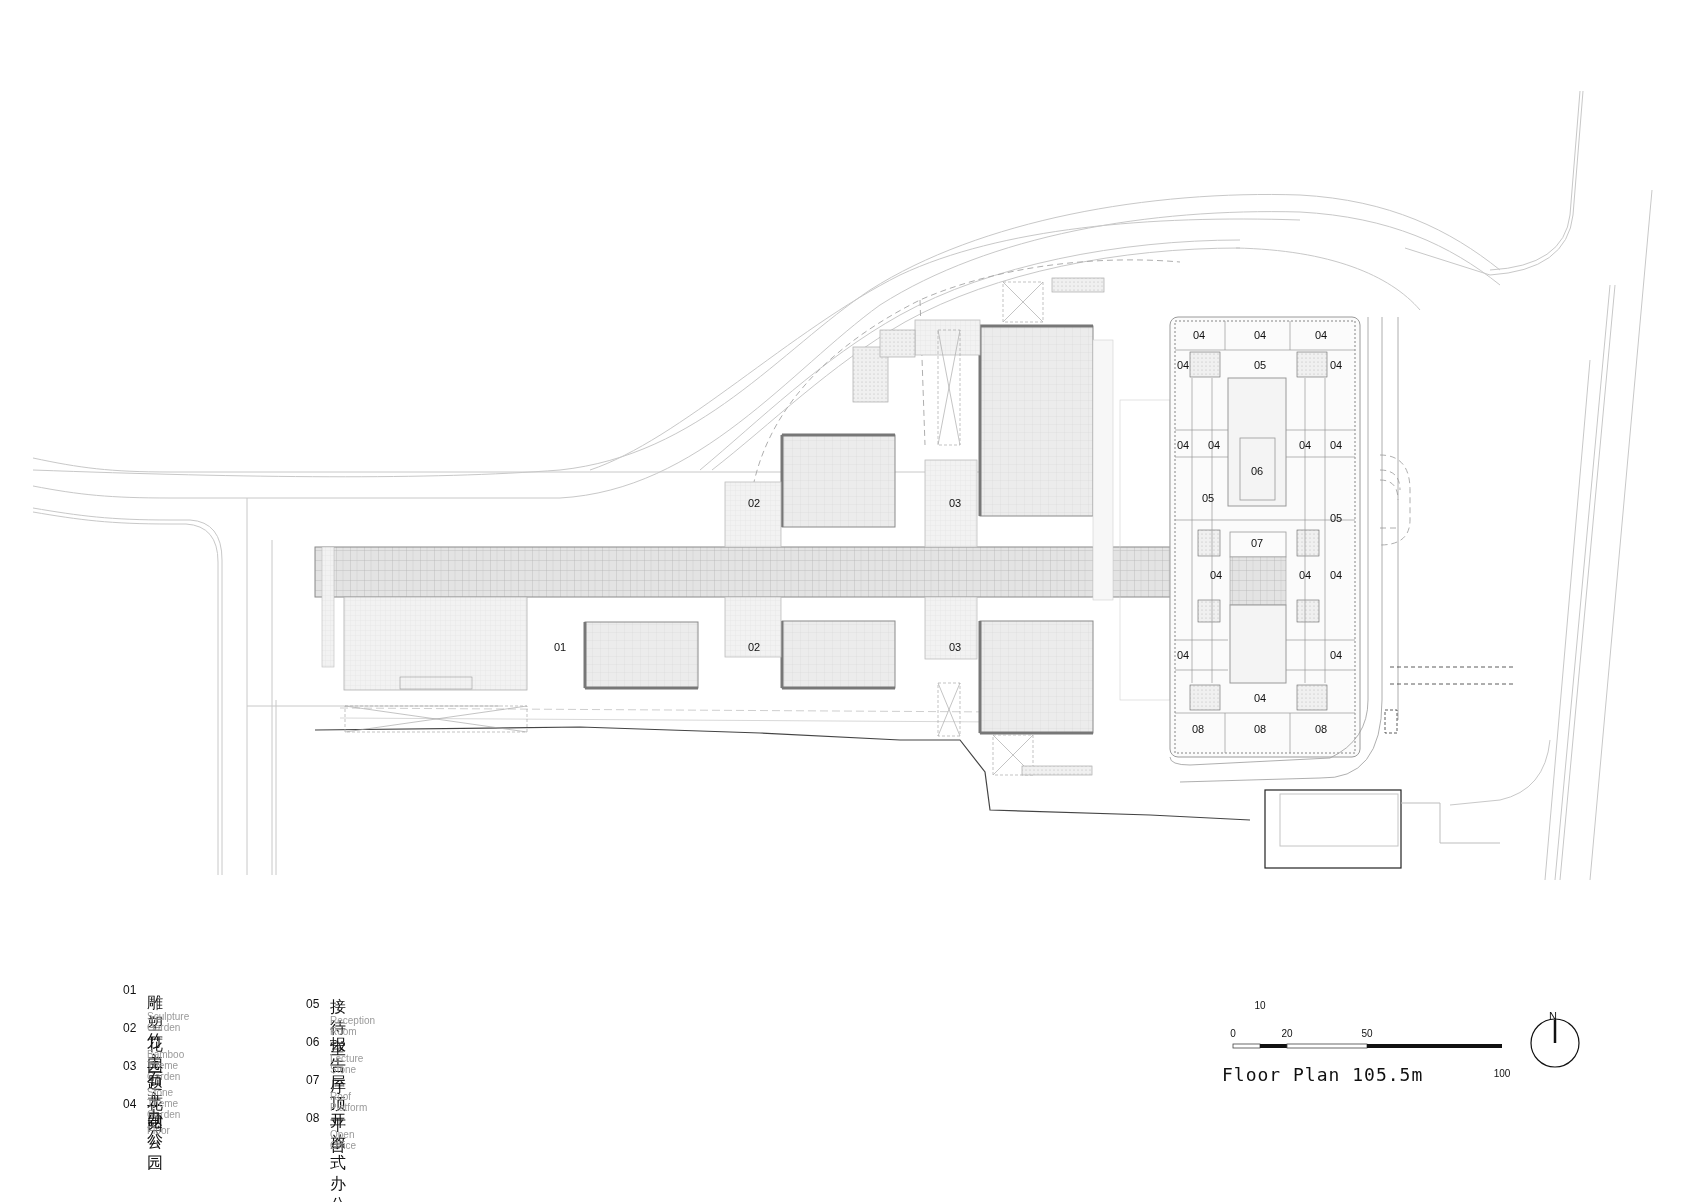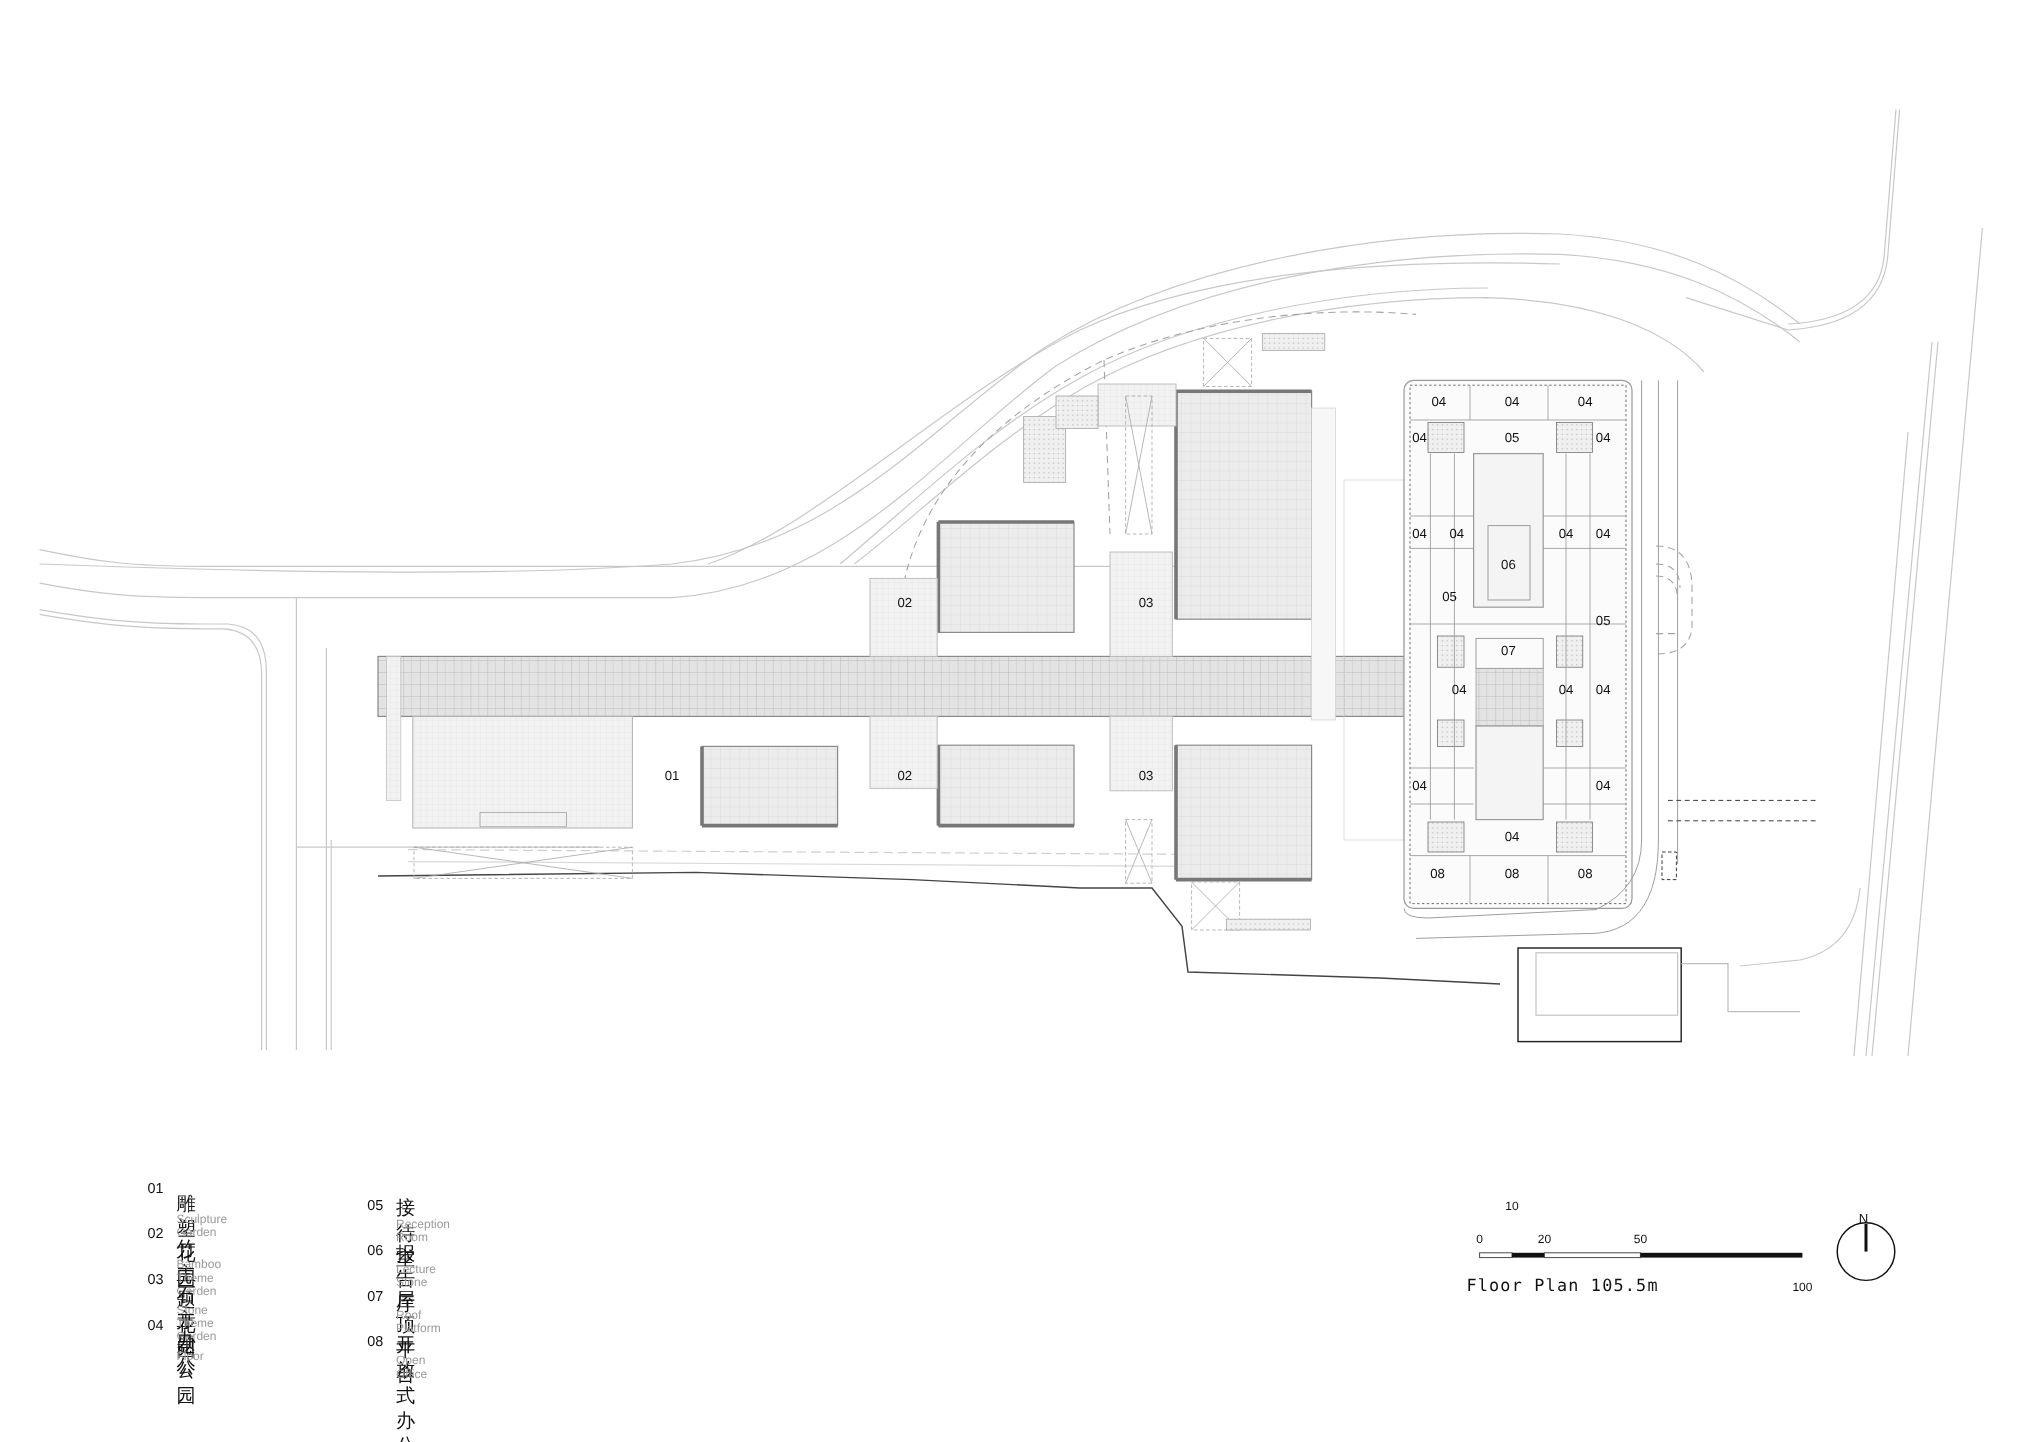--- a/index.html
+++ b/index.html
@@ -6,21 +6,21 @@
   body{width:1700px;height:1202px;position:relative;overflow:hidden;font-family:"Liberation Sans",sans-serif;color:#111;}
   #plan{position:absolute;left:0;top:0;width:1700px;height:1202px;}
   .lbl{position:absolute;font-size:11px;color:#111;transform:translate(-50%,-50%);font-family:"Liberation Sans",sans-serif;white-space:nowrap;}
   .legend-col{position:absolute;}
   .legend-item{position:relative;height:38px;}
   .legend-num{position:absolute;left:0;top:0;font-size:12px;color:#111;}
   .legend-cn{position:absolute;left:24px;top:10px;font-size:16px;color:#111;font-family:"DejaVu Sans",sans-serif;}
   .legend-en{position:absolute;left:24px;top:28px;font-size:10px;color:#9a9a9a;}
   .legend-col.c2 .legend-num{top:10px;}
   .scale-lbl{position:absolute;font-size:10px;color:#111;transform:translateX(-50%);}
-  .title{position:absolute;left:1222px;top:1064px;font-size:14px;font-family:"DejaVu Sans Mono",monospace;letter-spacing:1px;color:#111;}
+  .title{position:absolute;left:1222px;top:1064px;font-size:18px;font-family:"DejaVu Sans Mono",monospace;letter-spacing:1px;color:#111;}
   .north-n{position:absolute;left:1549px;top:1010px;font-size:11px;color:#111;}
 </style>
 </head>
 <body>
 
 <svg id="plan" width="1700" height="1202" viewBox="0 0 1700 1202" xmlns="http://www.w3.org/2000/svg">
   <defs>
     <pattern id="grid" width="8" height="8" patternUnits="userSpaceOnUse">
       <rect width="8" height="8" fill="#ececec"></rect>
       <path d="M8 0H0V8" fill="none" stroke="#d6d6d6" stroke-width="0.6"></path>

